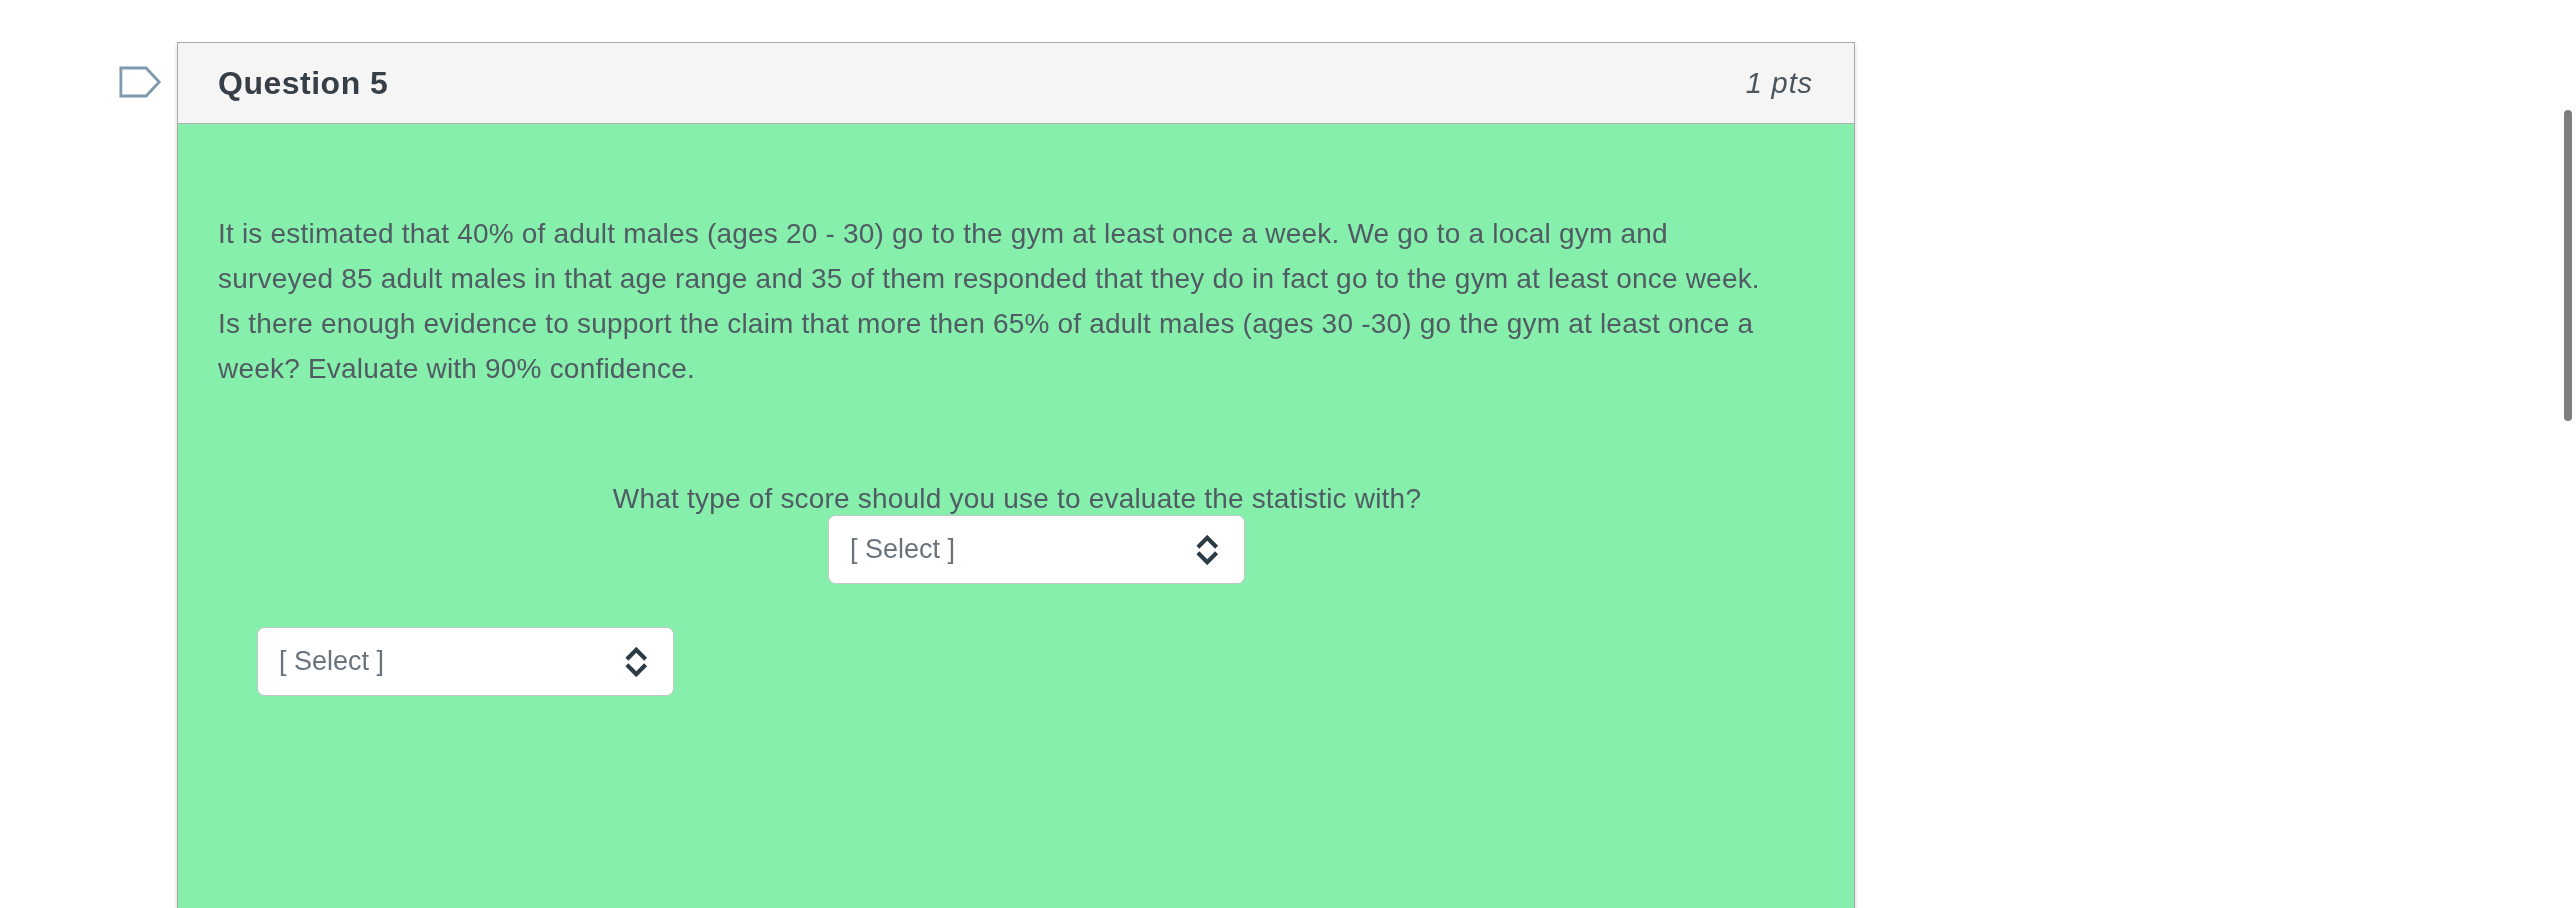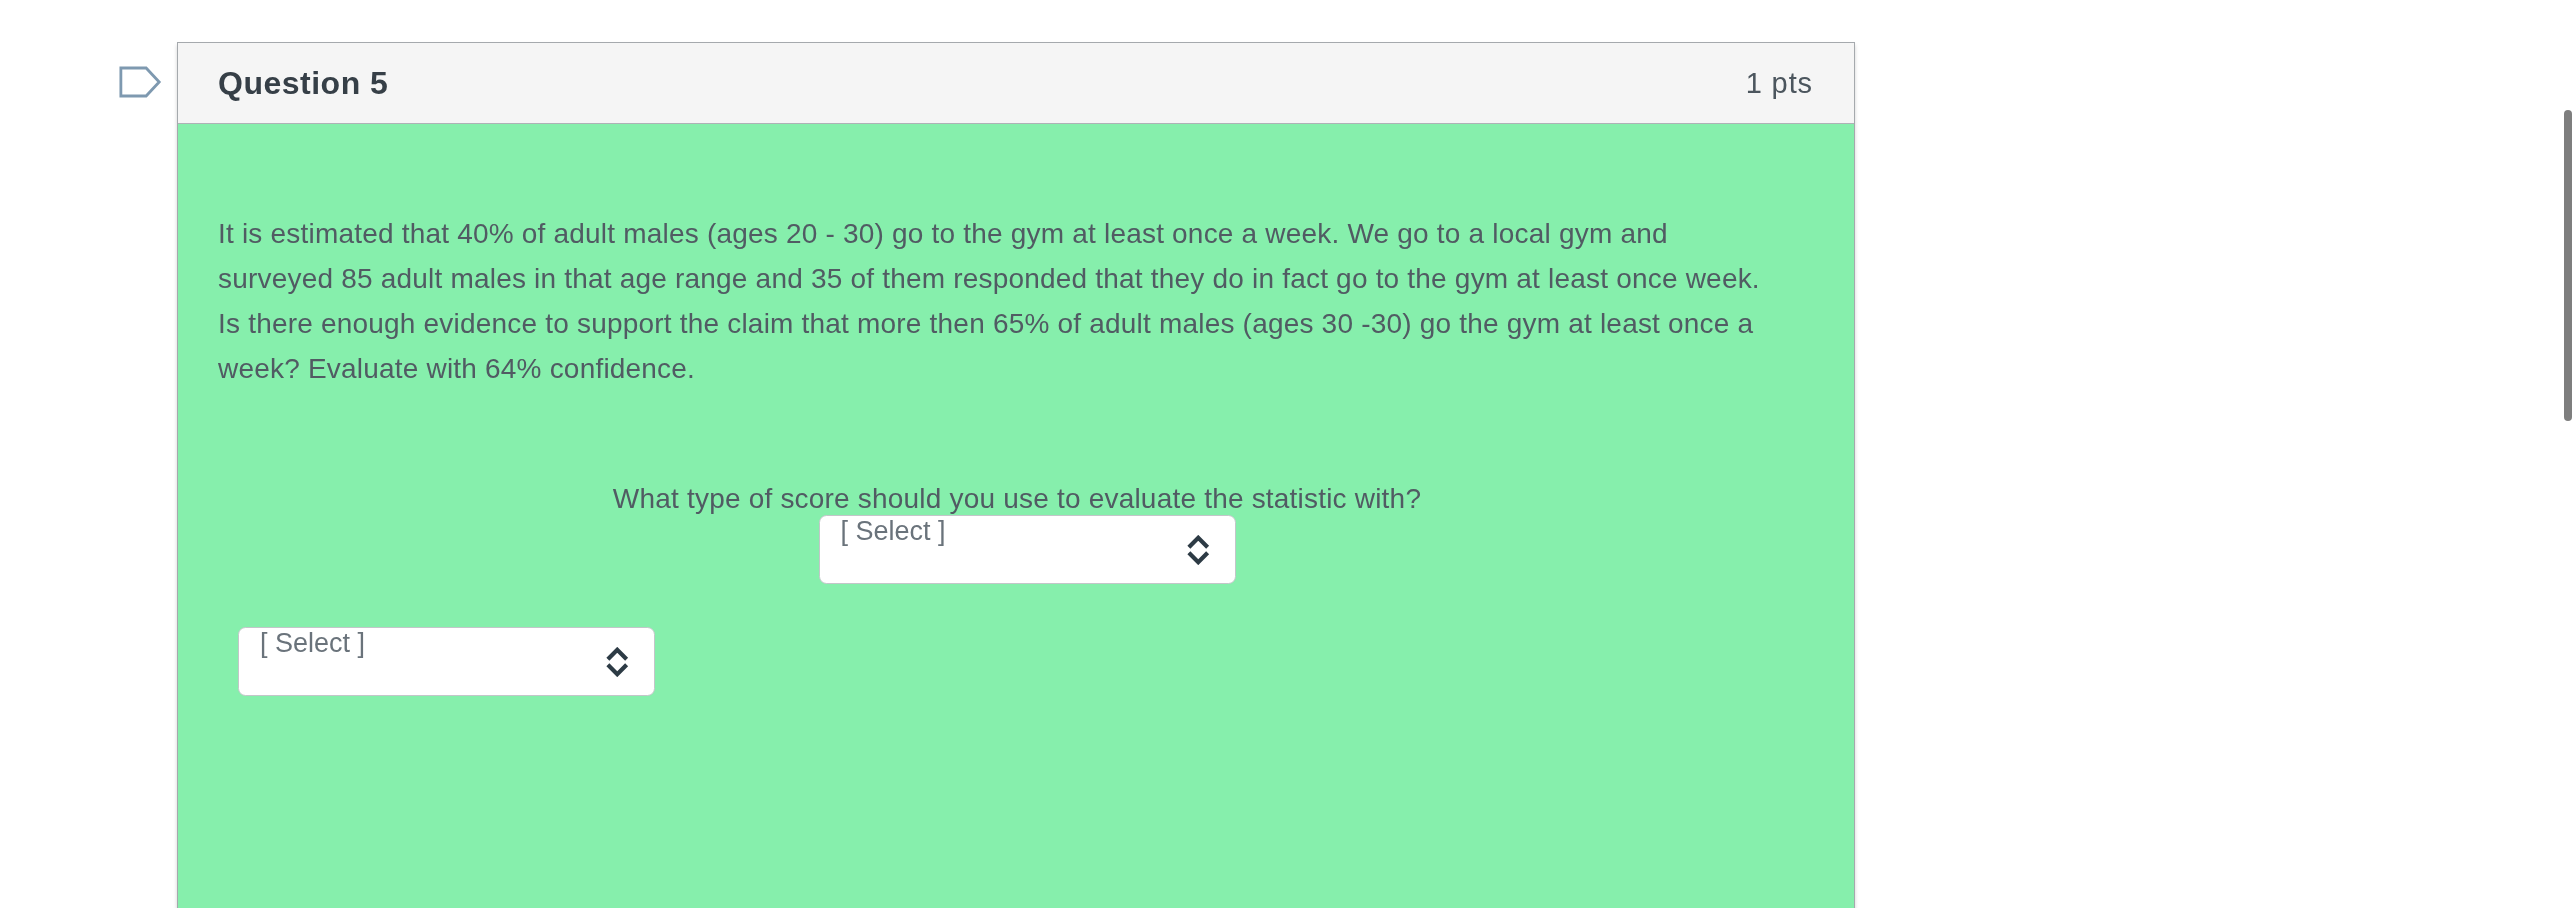--- a/index.html
+++ b/index.html
@@ -51,20 +51,21 @@
     font-weight: 600;
     color: #363f47;
     letter-spacing: 0.5px;
   }
 
   .q-points {
     font-size: 29px;
     font-weight: 400;
     color: #4c565e;
     letter-spacing: 0.9px;
+    font-style: italic;
   }
 
   .q-body {
     padding: 87px 38px 0 40px;
   }
 
   .q-text {
     font-size: 28px;
     font-weight: 300;
     line-height: 45px;
@@ -83,22 +84,22 @@
     font-size: 28px;
     font-weight: 300;
     color: #515b63;
     letter-spacing: 0.2px;
     white-space: nowrap;
   }
 
   .select-box {
     position: relative;
     display: flex;
-    align-items: flex-start;
-    margin-left: 20px;
+    align-items: center;
+    margin-left: 39px;
     width: 417px;
     height: 69px;
     background: #ffffff;
     border: 1.9px solid #c3c6c9;
     border-radius: 7.5px;
     padding: 0 60px 0 21px;
     cursor: pointer;
     flex: none;
   }
 
@@ -148,21 +149,21 @@
       <span class="q-title">Question 5</span>
       <span class="q-points">1 pts</span>
     </div>
 
     <div class="q-body">
 
       <div class="q-text">
         <div>It is estimated that 40% of adult males (ages 20 - 30) go to the gym at least once a week. We go to a local gym and</div>
         <div>surveyed 85 adult males in that age range and 35 of them responded that they do in fact go to the gym at least once week.</div>
         <div>Is there enough evidence to support the claim that more then 65% of adult males (ages 30 -30) go the gym at least once a</div>
-        <div>week? Evaluate with 64% confidence.</div>
+        <div>week? Evaluate with 90% confidence.</div>
       </div>
 
       <div class="answer-row row-1">
         <span class="q-label">What type of score should you use to evaluate the statistic with?</span>
         <div class="select-box">
           <span class="select-value">[ Select ]</span>
           <svg class="select-chevron" viewBox="0 0 26 32">
             <polyline points="3,13 13,3 23,13" fill="none" stroke="#2d3b45" stroke-width="4.5" stroke-linejoin="miter"></polyline>
             <polyline points="3,19 13,29 23,19" fill="none" stroke="#2d3b45" stroke-width="4.5" stroke-linejoin="miter"></polyline>
           </svg>

